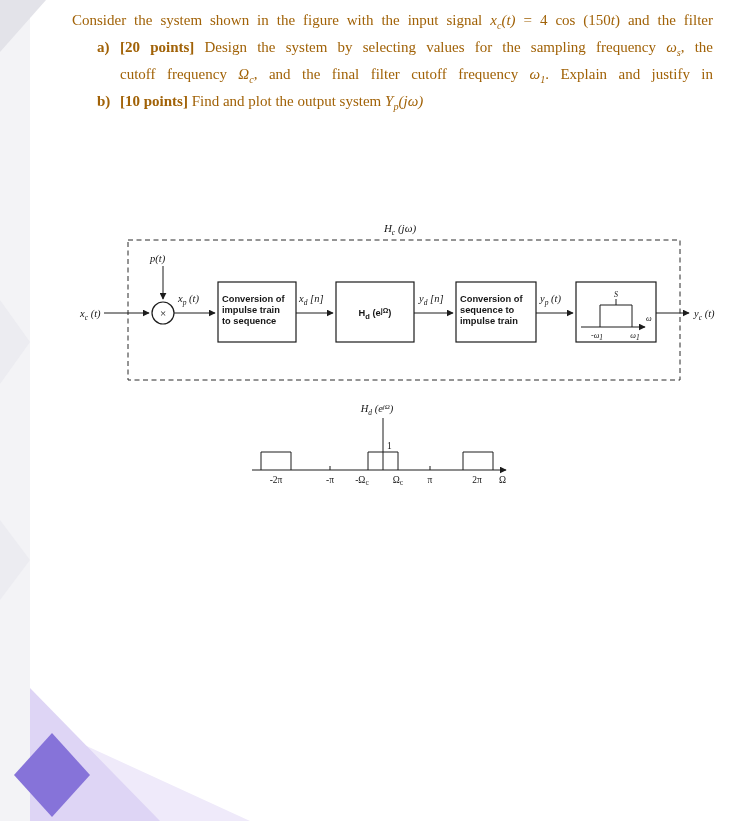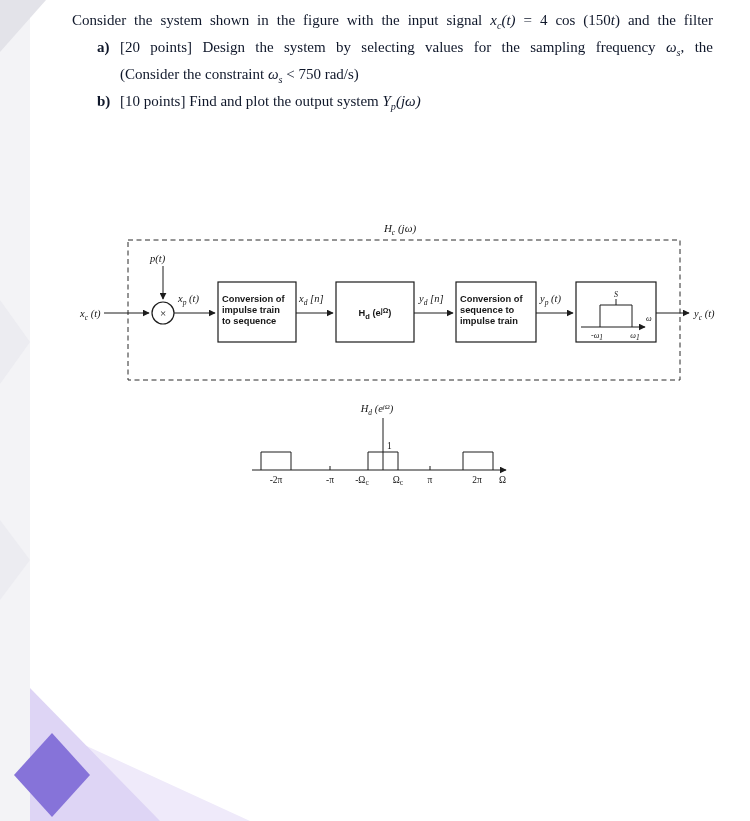--- a/index.html
+++ b/index.html
@@ -1,26 +1,26 @@
 <!DOCTYPE html>
 <html><head>
 <meta charset="utf-8">
 <style>
   * { margin:0; padding:0; box-sizing:border-box; }
   html,body { width:750px; height:821px; }
   body { font-family:"Liberation Serif", serif; }
   .screen { position:relative; width:750px; height:821px; background:#f2f2f5; overflow:hidden; }
   .side-strip { position:absolute; left:0; top:0; width:30px; height:100%; background:#f3f3f6; }
   .page { position:absolute; left:30px; top:0; width:720px; height:100%; background:#ffffff; }
-  .textblock { padding:7px 37px 0 42px; font-size:15px; line-height:27px; color:#0f172a; }
+  .textblock { padding:7px 37px 0 42px; font-size:15px; line-height:27px; color:#a16207; }
   .line { white-space:nowrap; }
   .just { text-align:justify; text-align-last:justify; }
   .item { position:relative; padding-left:48px; }
   .marker { position:absolute; left:25px; top:0; font-weight:700; }
-  .b { font-weight:400; }
+  .b { font-weight:700; }
   .mi { font-style:italic; }
   sub, sup { font-size:0.68em; font-style:italic; line-height:0; }
   .overlay { position:absolute; left:0; top:0; width:750px; height:821px; pointer-events:none; }
   svg text { fill:#151515; }
   .dt { font:italic 11px "Liberation Serif", serif; }
   .dl { font:italic 10.5px "Liberation Serif", serif; }
   .db { font:700 9.3px "Liberation Sans", sans-serif; }
   .ds { font:italic 8px "Liberation Serif", serif; }
   .pt { font:italic 10.5px "Liberation Serif", serif; }
   .pk { font:9.5px "Liberation Serif", serif; }
@@ -38,21 +38,21 @@
 
   <div class="page">
     <div class="textblock">
 
       <div class="line just"><span>Consider the system shown in the figure with the input signal </span><span class="mi">x</span><sub>c</sub><span class="mi">(t)</span><span> = 4 cos (150</span><span class="mi">t</span><span>) and the filter</span></div>
 
 
       <div class="item">
         <span class="marker">a)</span>
         <div class="line just"><span class="b">[20 points]</span><span> Design the system by selecting values for the sampling frequency </span><span class="mi">ω</span><sub>s</sub><span>, the</span></div>
-        <div class="line"><span>(Consider the constraint </span><span class="mi">ω</span><sub>s</sub><span> &lt; 750 rad/s)</span></div>
+        <div class="line just"><span>cutoff frequency </span><span class="mi">Ω</span><sub>c</sub><span>, and the final filter cutoff frequency </span><span class="mi">ω</span><sub>1</sub><span>. Explain and justify in</span></div>
       </div>
 
       <div class="item">
         <span class="marker">b)</span>
         <div class="line"><span class="b">[10 points]</span><span> Find and plot the output system </span><span class="mi">Y</span><sub>p</sub><span class="mi">(jω)</span></div>
       </div>
 
     </div>
   </div>
 

